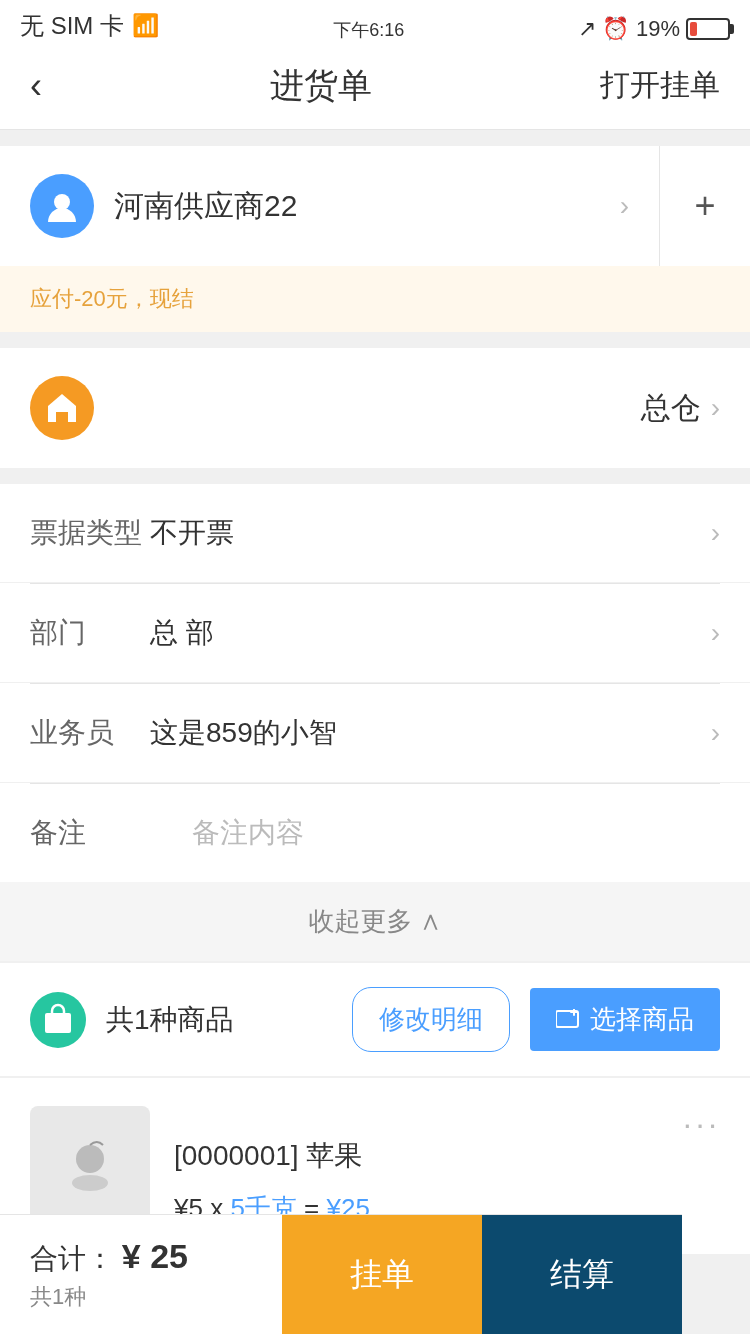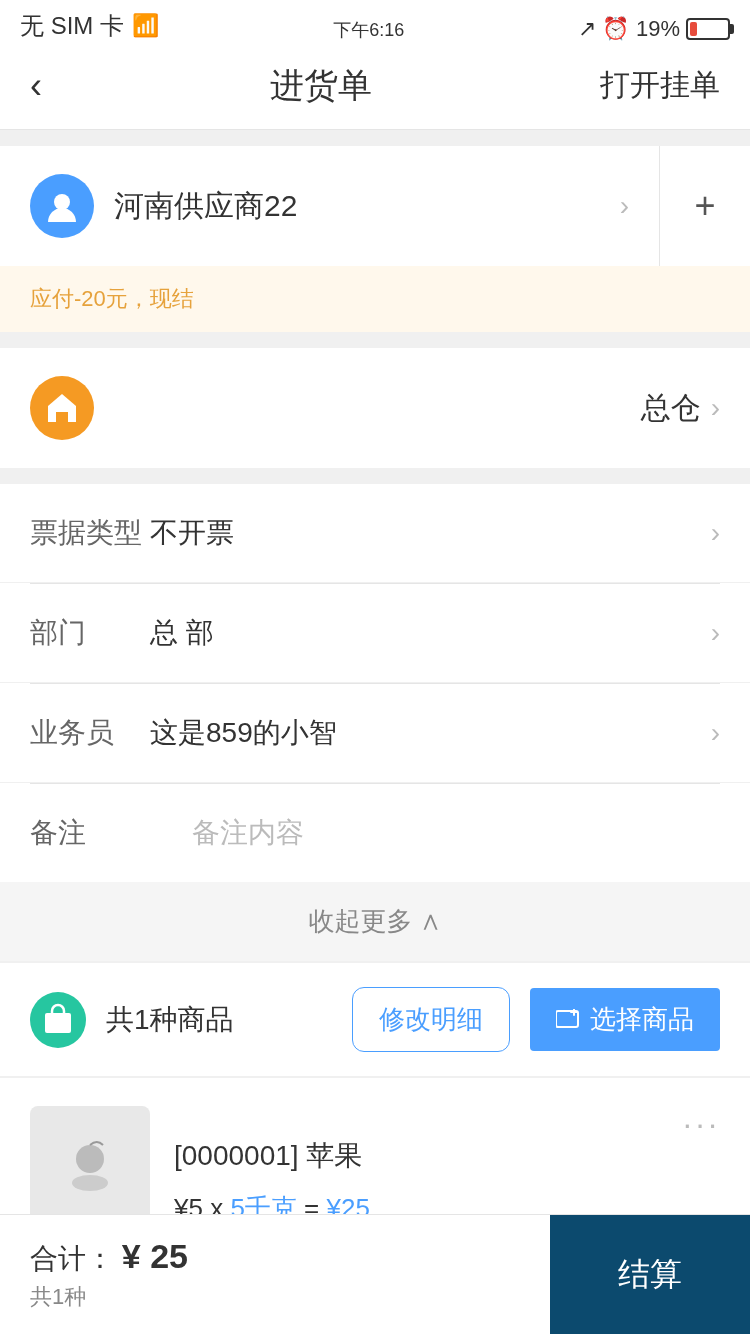--- a/index.html
+++ b/index.html
@@ -149,21 +149,21 @@
       width: 56px; height: 56px; border-radius: 50%;
       background: #26c6a0;
       display: flex; align-items: center; justify-content: center;
       flex-shrink: 0;
     }
     .products-count { font-size: 28px; color: #333; flex: 1; }
     .btn-outline {
       border: 1px solid #4a9eff;
       color: #4a9eff;
       background: #fff;
-      border-radius: 12px;
+      border-radius: 19px;
       padding: 14px 26px;
       font-size: 26px;
       cursor: pointer;
     }
     .btn-primary {
       background: #4a9eff;
       color: #fff;
       border: none;
       border-radius: 4px;
       padding: 14px 26px;
@@ -193,21 +193,21 @@
     .product-price { font-size: 26px; color: #333; }
     .product-price .price-num { color: #4a9eff; }
     .product-more { font-size: 32px; color: #bbb; cursor: pointer; align-self: flex-start; }
     .more-dots { letter-spacing: 2px; }
 
     
     .bottom-spacer { height: 120px; }
     .bottom-bar {
       position: fixed;
       bottom: 0; left: 0;
-      width: 750px;
+      width: 682px;
       height: 120px;
       display: flex;
       align-items: stretch;
       background: #fff;
       border-top: 1px solid #e5e5e5;
     }
     .bottom-total {
       flex: 1;
       display: flex;
       flex-direction: column;
@@ -367,14 +367,15 @@
 <div class="bottom-spacer"></div>
 
 <div class="bottom-bar">
   <div class="bottom-total">
     <div>
       <span>合计：</span>
       <span style="font-size:34px;font-weight:600;">¥ 25</span>
     </div>
     <div style="font-size:22px;color:#888;margin-top:4px;">共1种</div>
   </div>
+  <button class="btn-hang">挂单</button>
   <button class="btn-checkout">结算</button>
 </div>
 
 </body></html>

